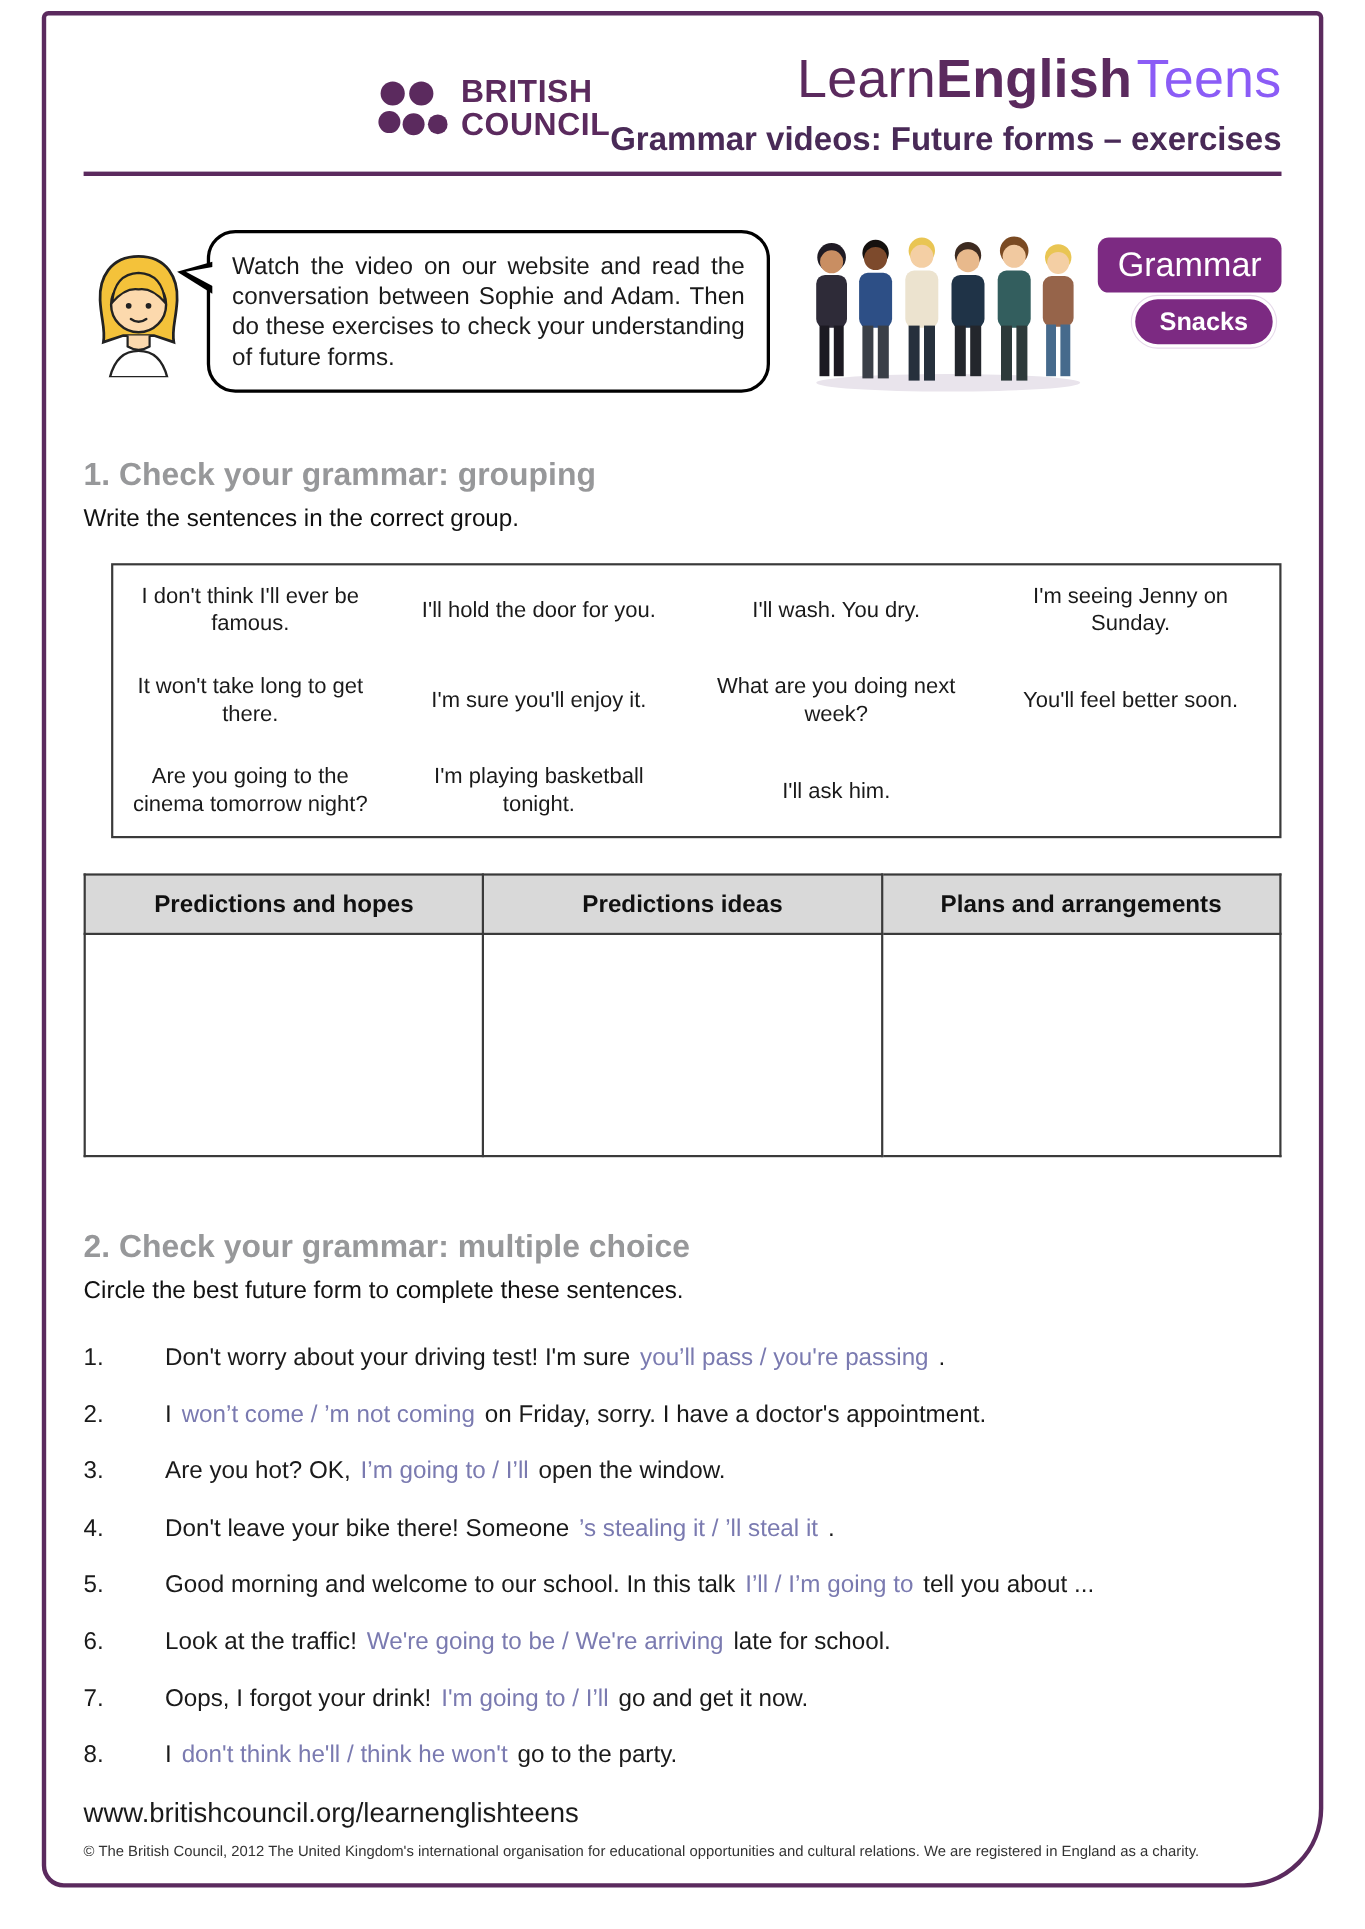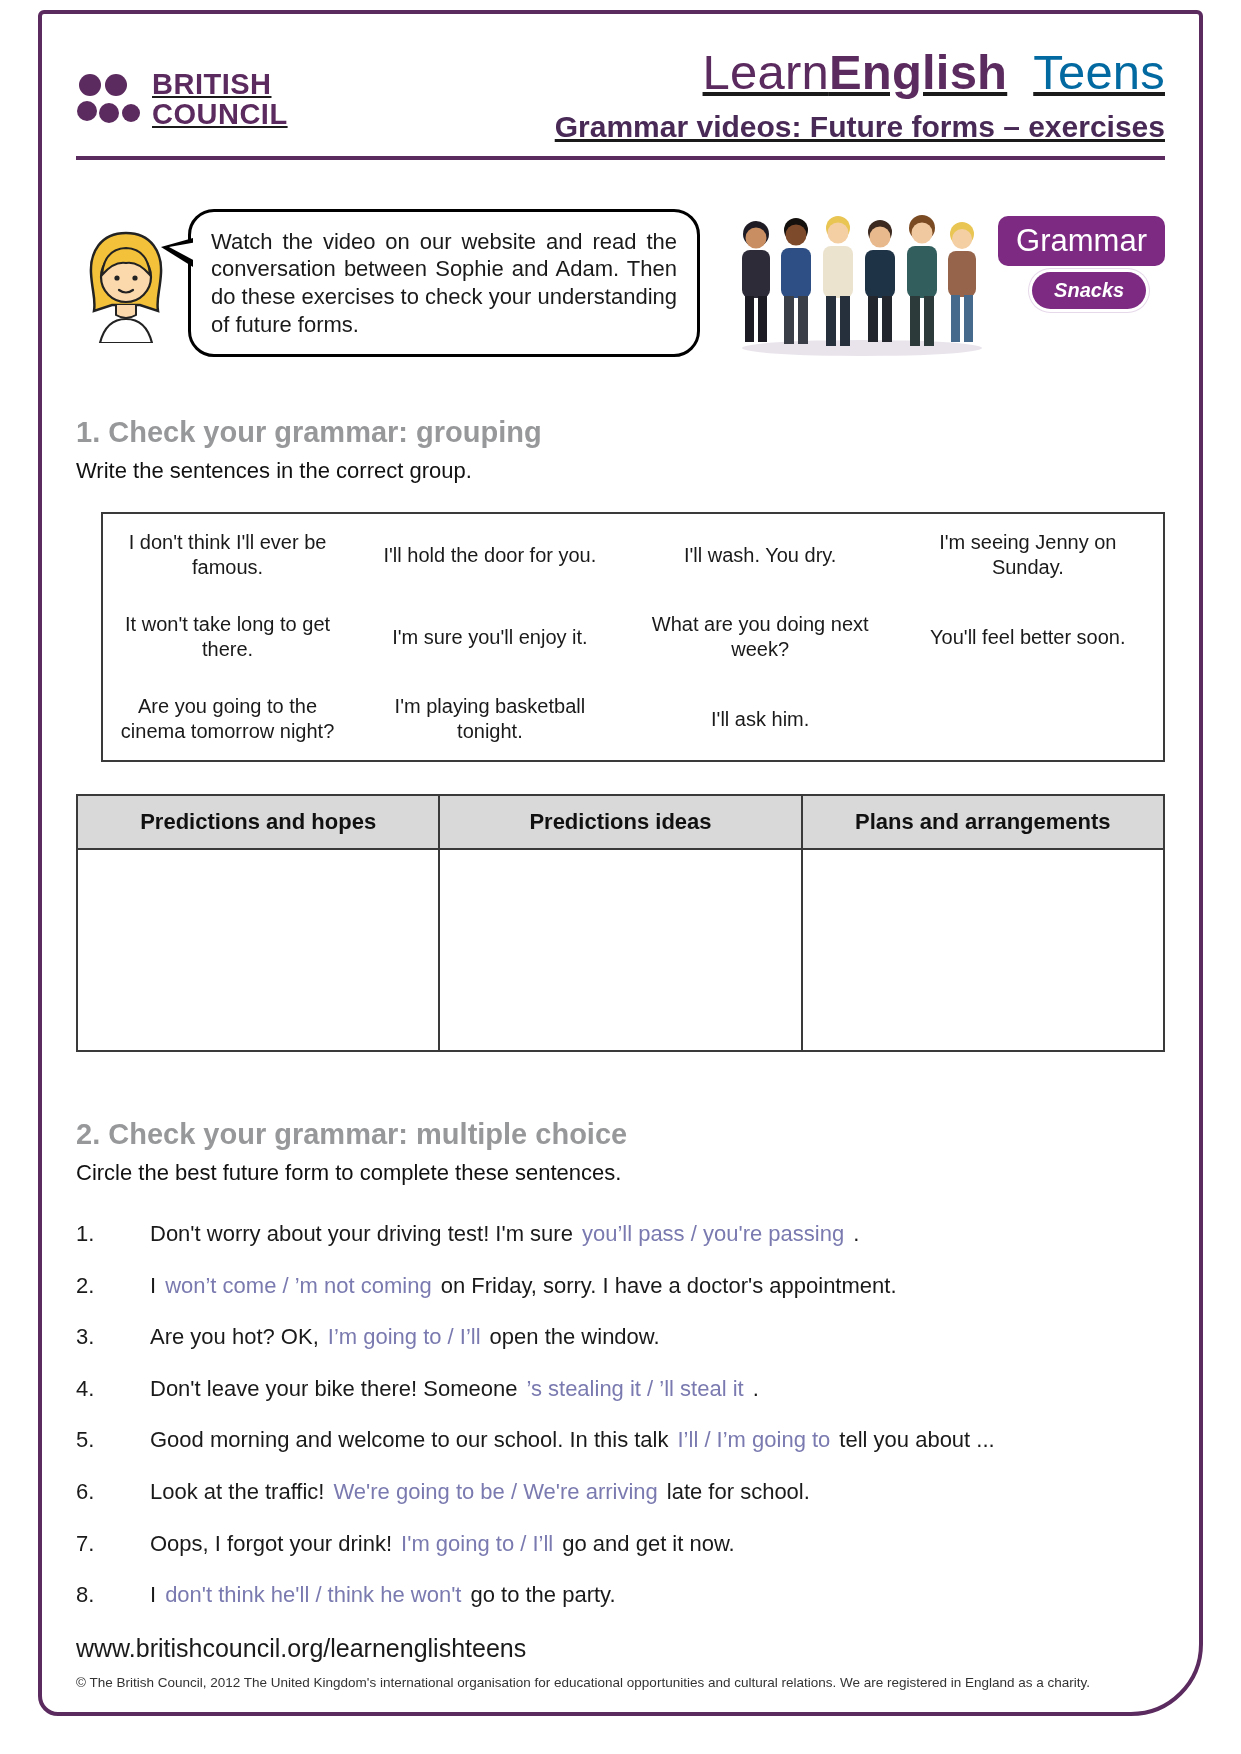--- a/index.html
+++ b/index.html
@@ -12,28 +12,28 @@
   .frame {
     position:absolute; left:38px; top:10px; width:1165px; height:1706px;
     border:4px solid #5b2a5e;
     border-radius:6px 6px 72px 20px;
     padding:30px 34px 22px 34px;
     display:flex; flex-direction:column;
     background:#fff;
   }
 
   
-  .header { display:flex; justify-content:space-between; align-items:flex-start;text-decoration:underline; }
+  .header { display:flex; justify-content:flex-end; align-items:flex-start; }
   .logo { display:flex; align-items:center; gap:12px; margin-top:26px; }
   .logo-text { color:#5b2a5e; font-weight:700; font-size:29px; line-height:1.02; letter-spacing:0.5px; }
   .brand { text-align:right; }
   .product { font-size:49px; color:#5b2a5e; letter-spacing:0.2px; }
   .product .learn { font-weight:400; }
   .product .english { font-weight:700; }
-  .product .teens { font-weight:400; margin-left:26px; color:#0369a1; }
+  .product .teens { font-weight:400; margin-left:4px; color:#8b5cf6; }
   .subtitle { font-size:30px; font-weight:700; color:#492a57; margin-top:10px; }
   .rule { border-top:4px solid #5b2a5e; margin-top:12px; }
 
   
   .intro { display:flex; align-items:center; margin-top:48px; gap:12px; }
   .avatar-wrap { flex:0 0 100px; margin-top:6px; }
   .bubble {
     position:relative; width:512px; border:3px solid #000; border-radius:26px;
     padding:16px 20px; font-size:22px; line-height:1.26; text-align:justify;
     background:#fff;
@@ -49,23 +49,22 @@
     border-right:28px solid #fff;
   }
   .art { display:flex; align-items:flex-start; gap:8px; margin-left:auto; }
   .badge { margin-top:8px; }
   .badge-top {
     display:inline-block; background:#7c2a82; color:#fff; font-weight:400;
     font-size:31px; padding:7px 18px; border-radius:10px;
   }
   .badge-bottom {
     display:inline-block; background:#7c2a82; color:#fff; font-weight:700;
-    font-size:20px; padding:7px 22px; border-radius:22px; margin-top:6px; margin-left:34px;
+    font-size:23px; padding:7px 22px; border-radius:22px; margin-top:6px; margin-left:34px;
     box-shadow:0 0 0 3px #fff, 0 0 0 4px #e6d9ea;
-    font-style:italic;
   }
 
   
   .sec-title { color:#97989a; font-weight:700; font-size:29px; }
   .sec-instr { font-size:22px; color:#111; margin-top:9px; }
   .section1 { margin-top:58px; }
   .section2 { margin-top:66px; }
 
   .sentence-box {
     border:2px solid #3a3a3a; margin-top:28px;

